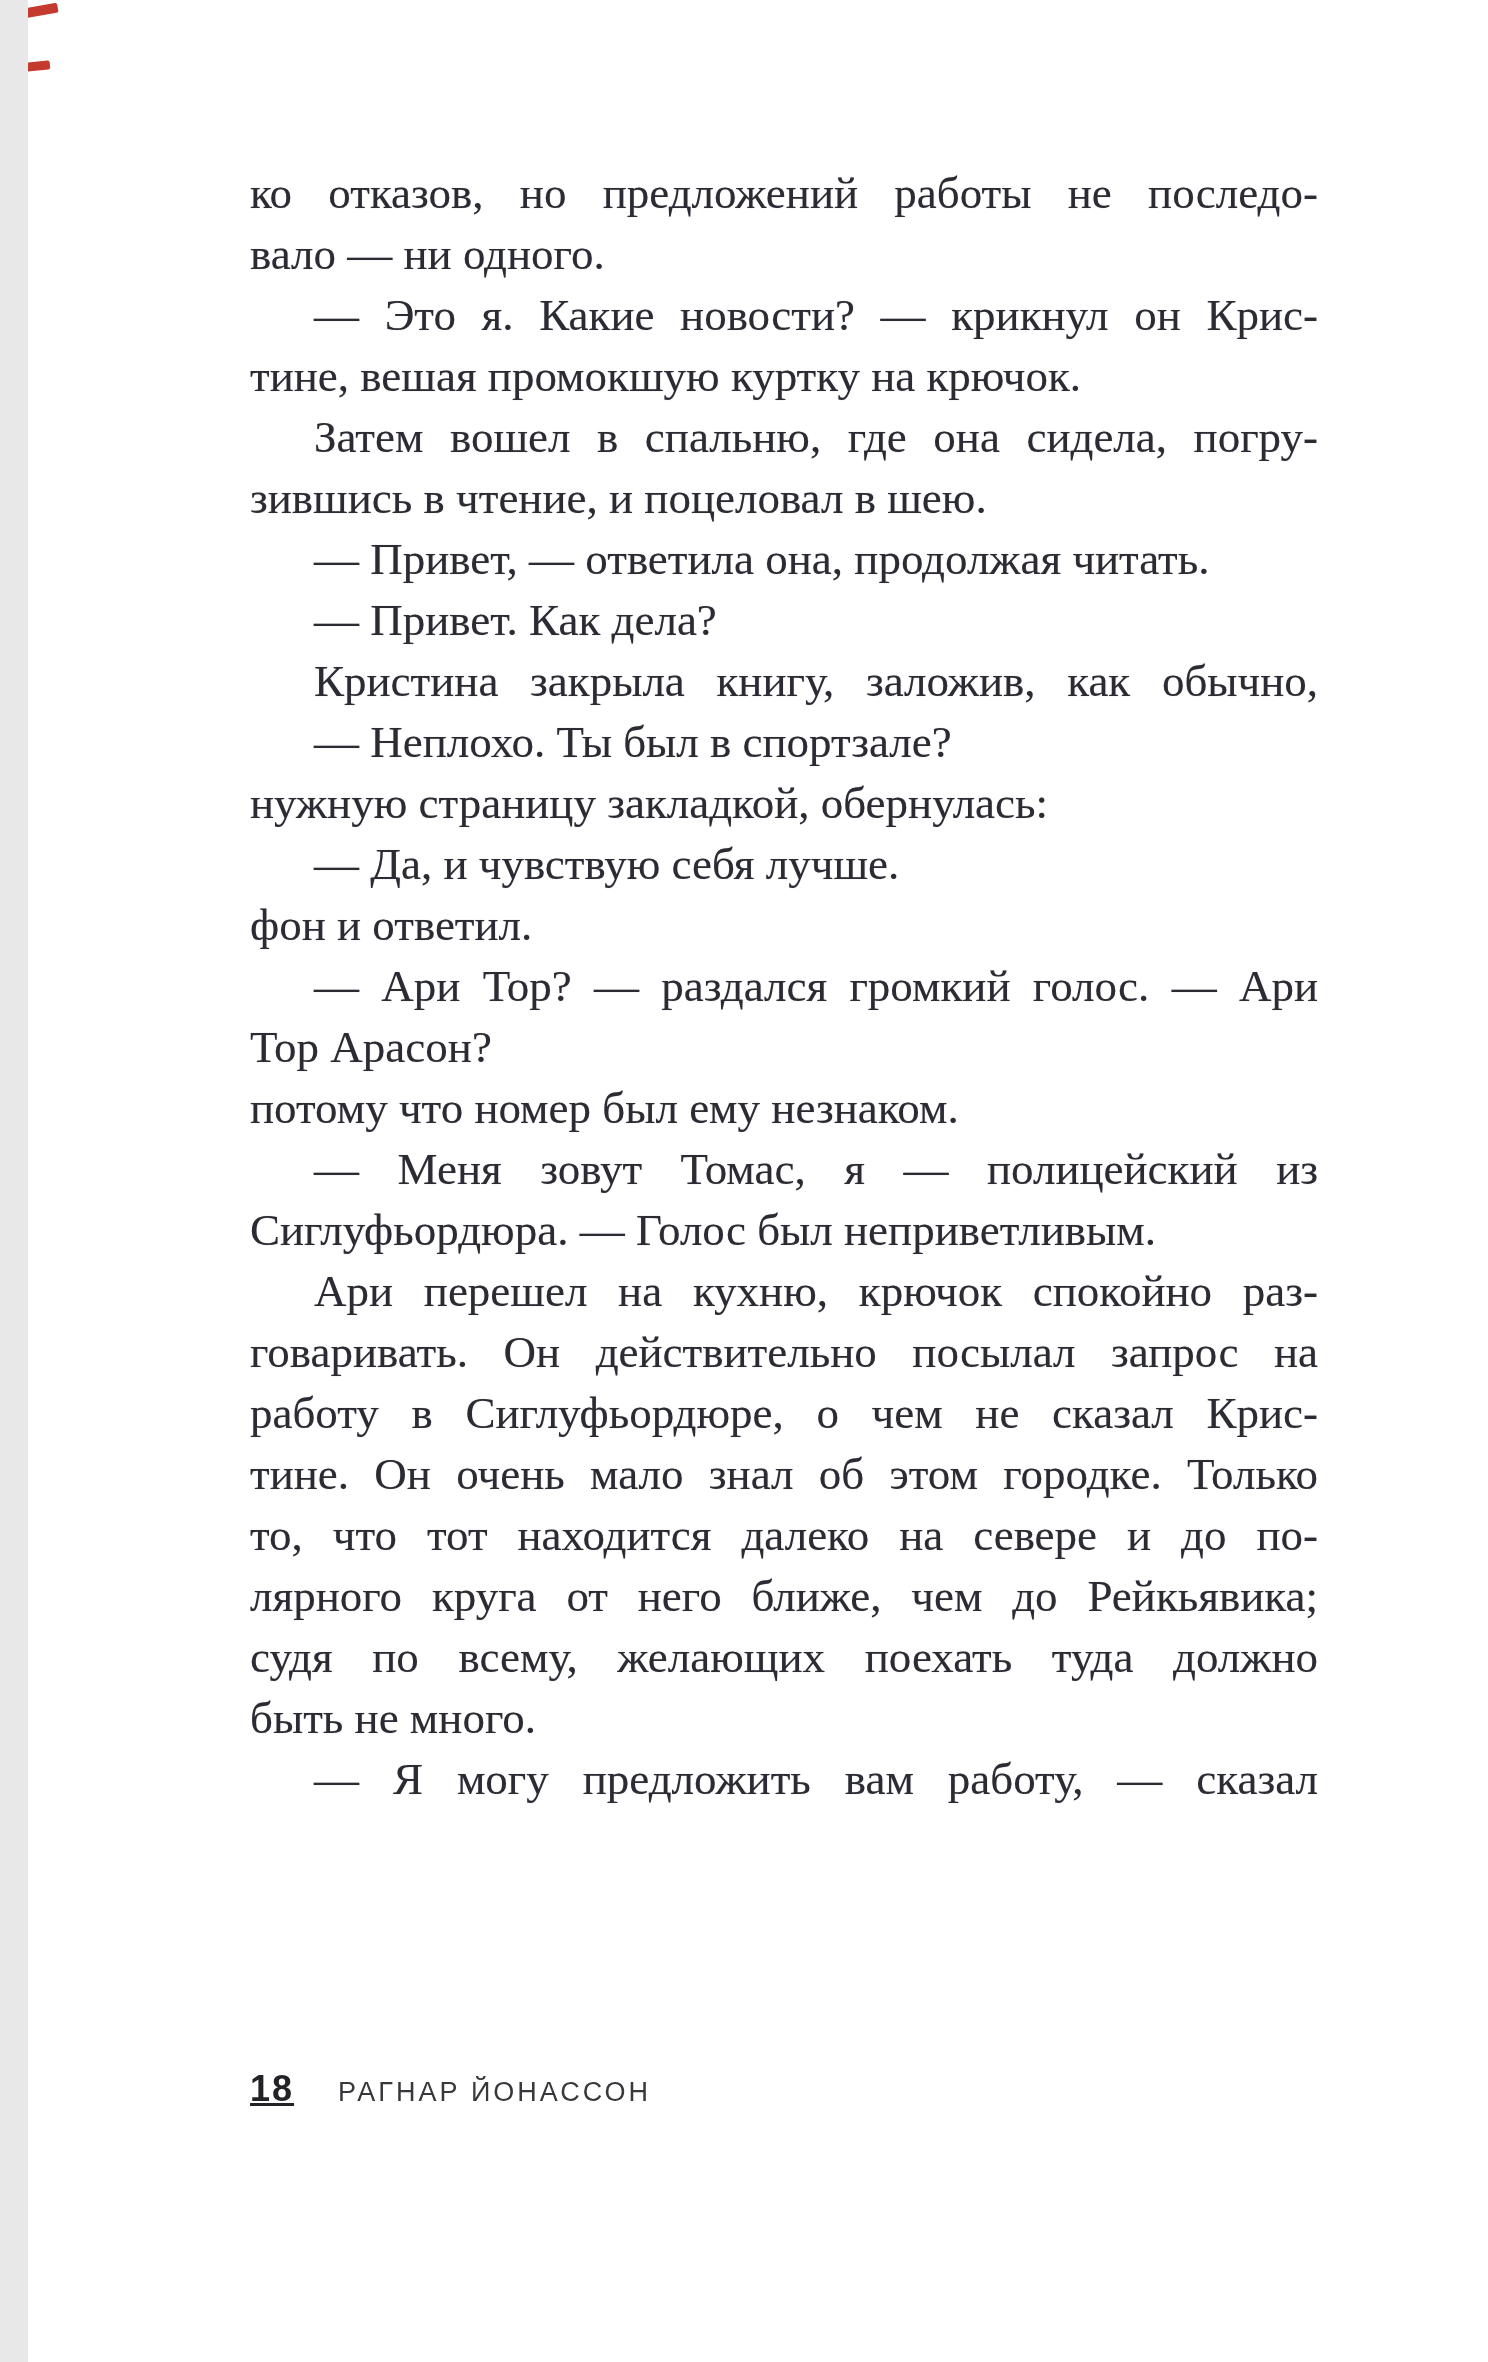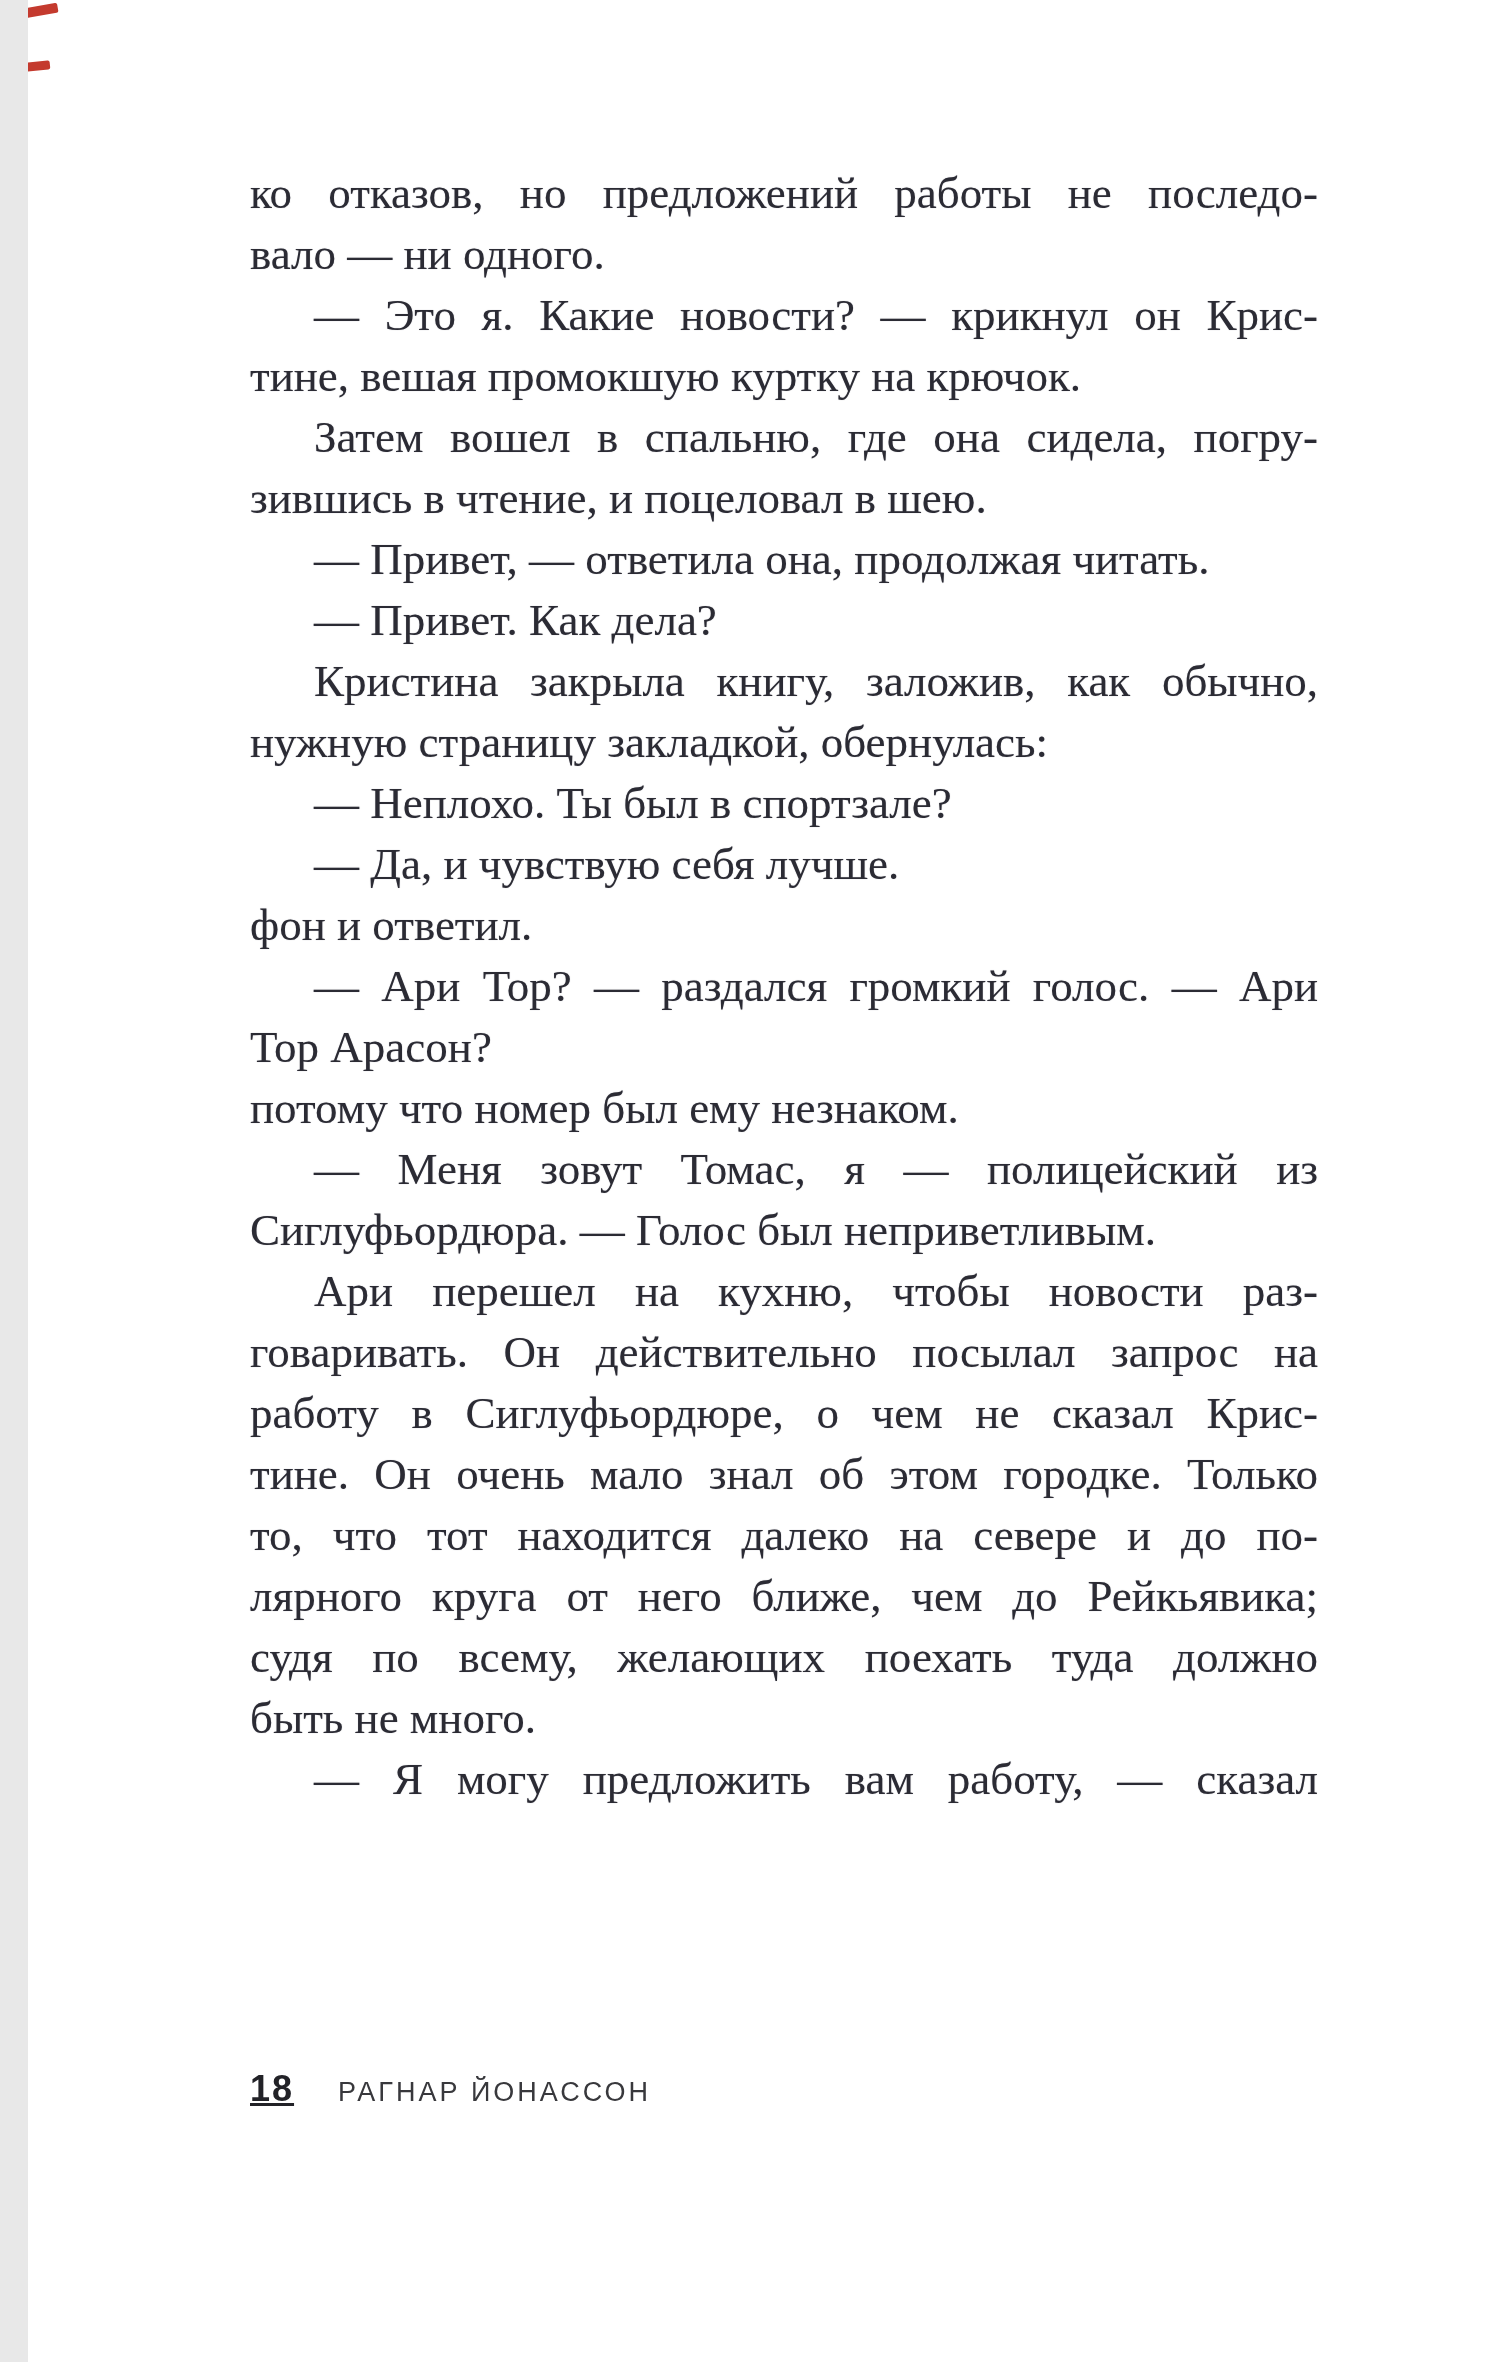--- a/index.html
+++ b/index.html
@@ -72,30 +72,30 @@
   <div class="textblock">
     <div class="ln">ко отказов, но предложений работы не последо-</div>
     <div class="ln f">вало — ни одного.</div>
     <div class="ln i">— Это я. Какие новости? — крикнул он Крис-</div>
     <div class="ln f">тине, вешая промокшую куртку на крючок.</div>
     <div class="ln i">Затем вошел в спальню, где она сидела, погру-</div>
     <div class="ln f">зившись в чтение, и поцеловал в шею.</div>
     <div class="ln i f">— Привет, — ответила она, продолжая читать.</div>
     <div class="ln i f">— Привет. Как дела?</div>
     <div class="ln i">Кристина закрыла книгу, заложив, как обычно,</div>
+    <div class="ln i f">— Неплохо. Ты был в спортзале?</div>
     <div class="ln f">нужную страницу закладкой, обернулась:</div>
-    <div class="ln i f">— Неплохо. Ты был в спортзале?</div>
     <div class="ln i f">— Да, и чувствую себя лучше.</div>
     <div class="ln f">фон и ответил.</div>
     <div class="ln i">— Ари Тор? — раздался громкий голос. — Ари</div>
     <div class="ln f">Тор Арасон?</div>
     <div class="ln f">потому что номер был ему незнаком.</div>
     <div class="ln i">— Меня зовут Томас, я — полицейский из</div>
     <div class="ln f">Сиглуфьордюра. — Голос был неприветливым.</div>
-    <div class="ln i">Ари перешел на кухню, чтобы новости раз-</div>
+    <div class="ln i">Ари перешел на кухню, крючок спокойно раз-</div>
     <div class="ln">говаривать. Он действительно посылал запрос на</div>
     <div class="ln">работу в Сиглуфьордюре, о чем не сказал Крис-</div>
     <div class="ln">тине. Он очень мало знал об этом городке. Только</div>
     <div class="ln">то, что тот находится далеко на севере и до по-</div>
     <div class="ln">лярного круга от него ближе, чем до Рейкьявика;</div>
     <div class="ln">судя по всему, желающих поехать туда должно</div>
     <div class="ln f">быть не много.</div>
     <div class="ln i">— Я могу предложить вам работу, — сказал</div>
   </div>
 

